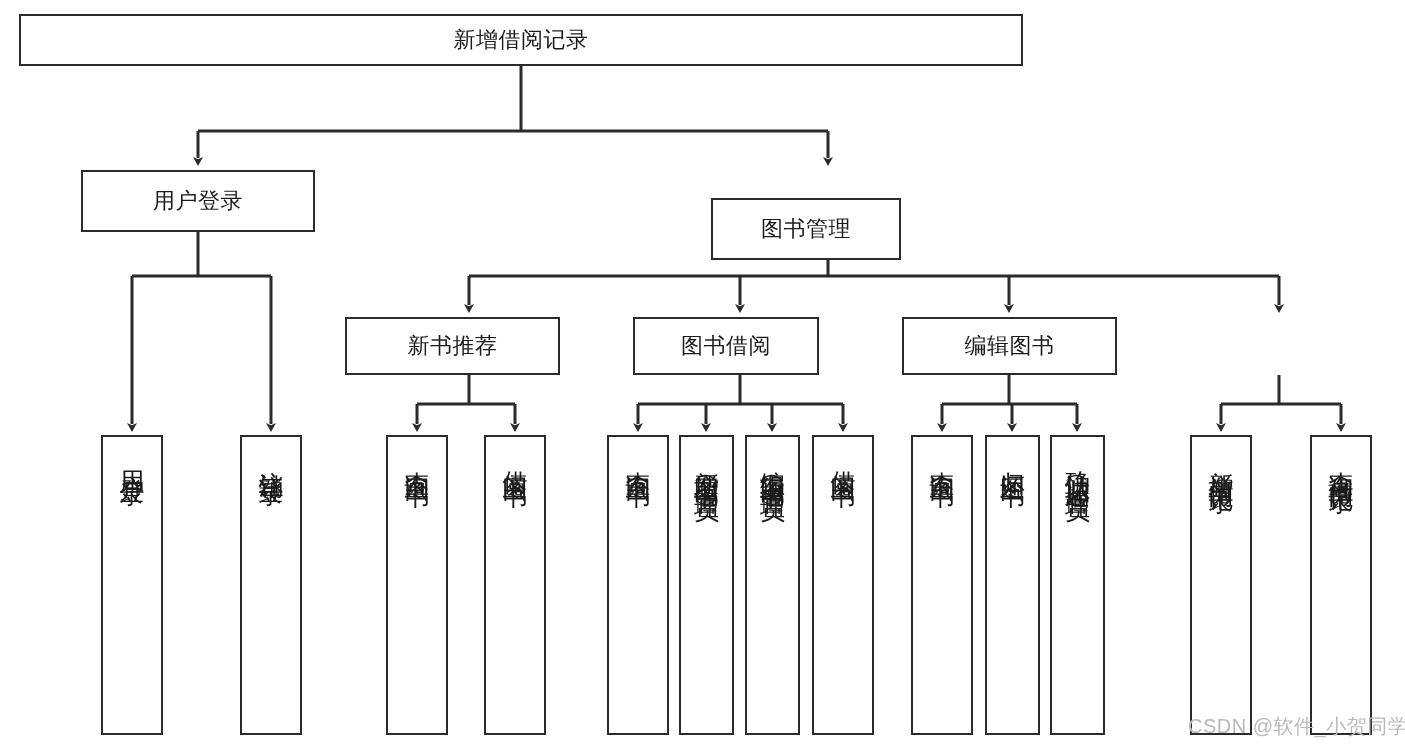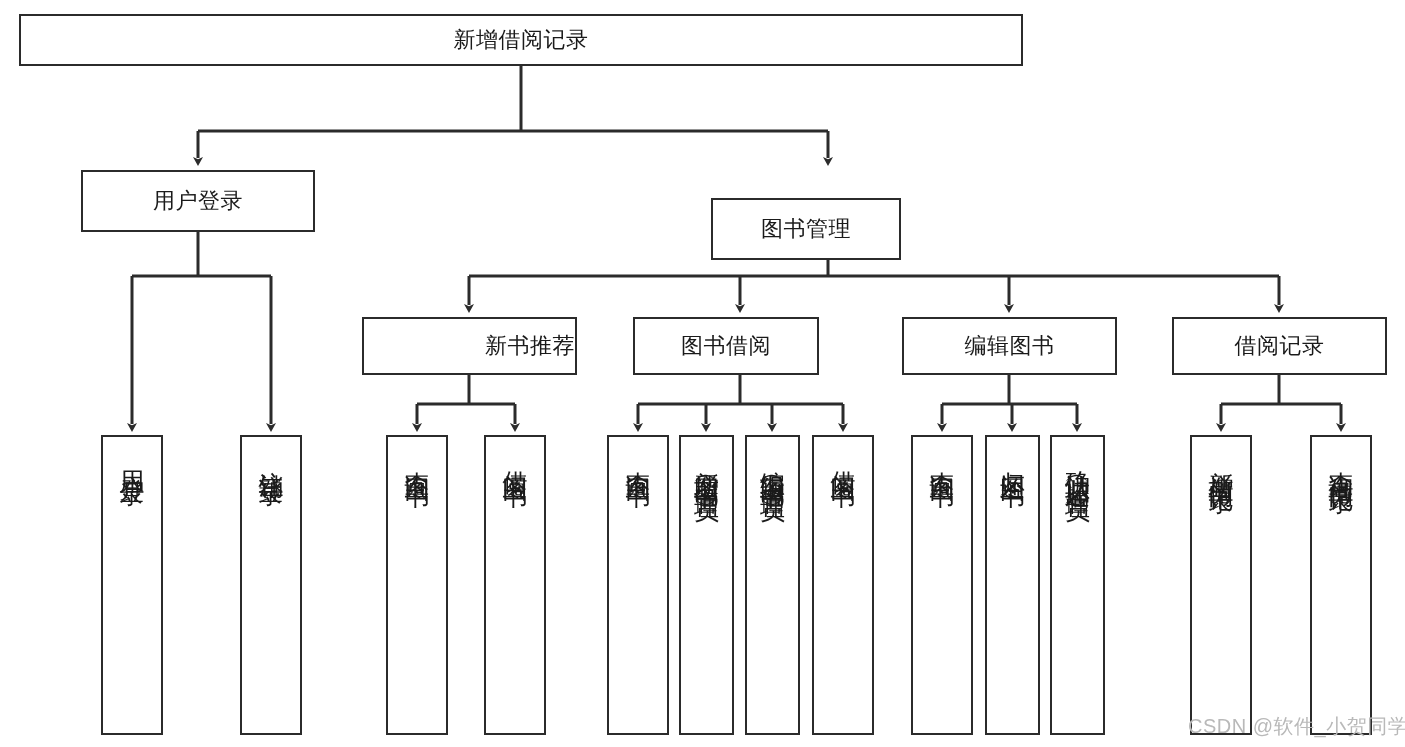--- a/index.html
+++ b/index.html
@@ -128,31 +128,28 @@
     <span class="label">新增借阅记录</span>
   </div>
 
   <div class="node horiz" id="n-l2-0" style="left: 81px; top: 170px; width: 234px; height: 62px;">
     <span class="label">用户登录</span>
   </div>
   <div class="node horiz" id="n-l2-1" style="left: 711px; top: 170px; width: 190px; height: 62px; margin-top: 28px;">
     <span class="label">图书管理</span>
   </div>
 
-  <div class="node horiz" id="n-l3-0" style="left: 362px; top: 317px; width: 215px; height: 58px; justify-content: flex-end;">
+  <div class="node horiz" id="n-l3-0" style="left: 345px; top: 317px; width: 215px; height: 58px;">
     <span class="label">新书推荐</span>
   </div>
   <div class="node horiz" id="n-l3-1" style="left: 633px; top: 317px; width: 186px; height: 58px;">
     <span class="label">图书借阅</span>
   </div>
   <div class="node horiz" id="n-l3-2" style="left: 902px; top: 317px; width: 215px; height: 58px;">
     <span class="label">编辑图书</span>
-  </div>
-  <div class="node horiz" id="n-l3-3" style="left: 1172px; top: 317px; width: 215px; height: 58px;">
-    <span class="label">借阅记录</span>
   </div>
 
   <div class="node vert" id="n-lf-0" style="left: 101px; top: 435px; width: 62px; height: 300px;">
     <span class="label">用户登录</span>
   </div>
   <div class="node vert" id="n-lf-1" style="left: 240px; top: 435px; width: 62px; height: 300px;">
     <span class="label">注销登录</span>
   </div>
   <div class="node vert" id="n-lf-2" style="left: 386px; top: 435px; width: 62px; height: 300px;">
     <span class="label">查询图书</span>

